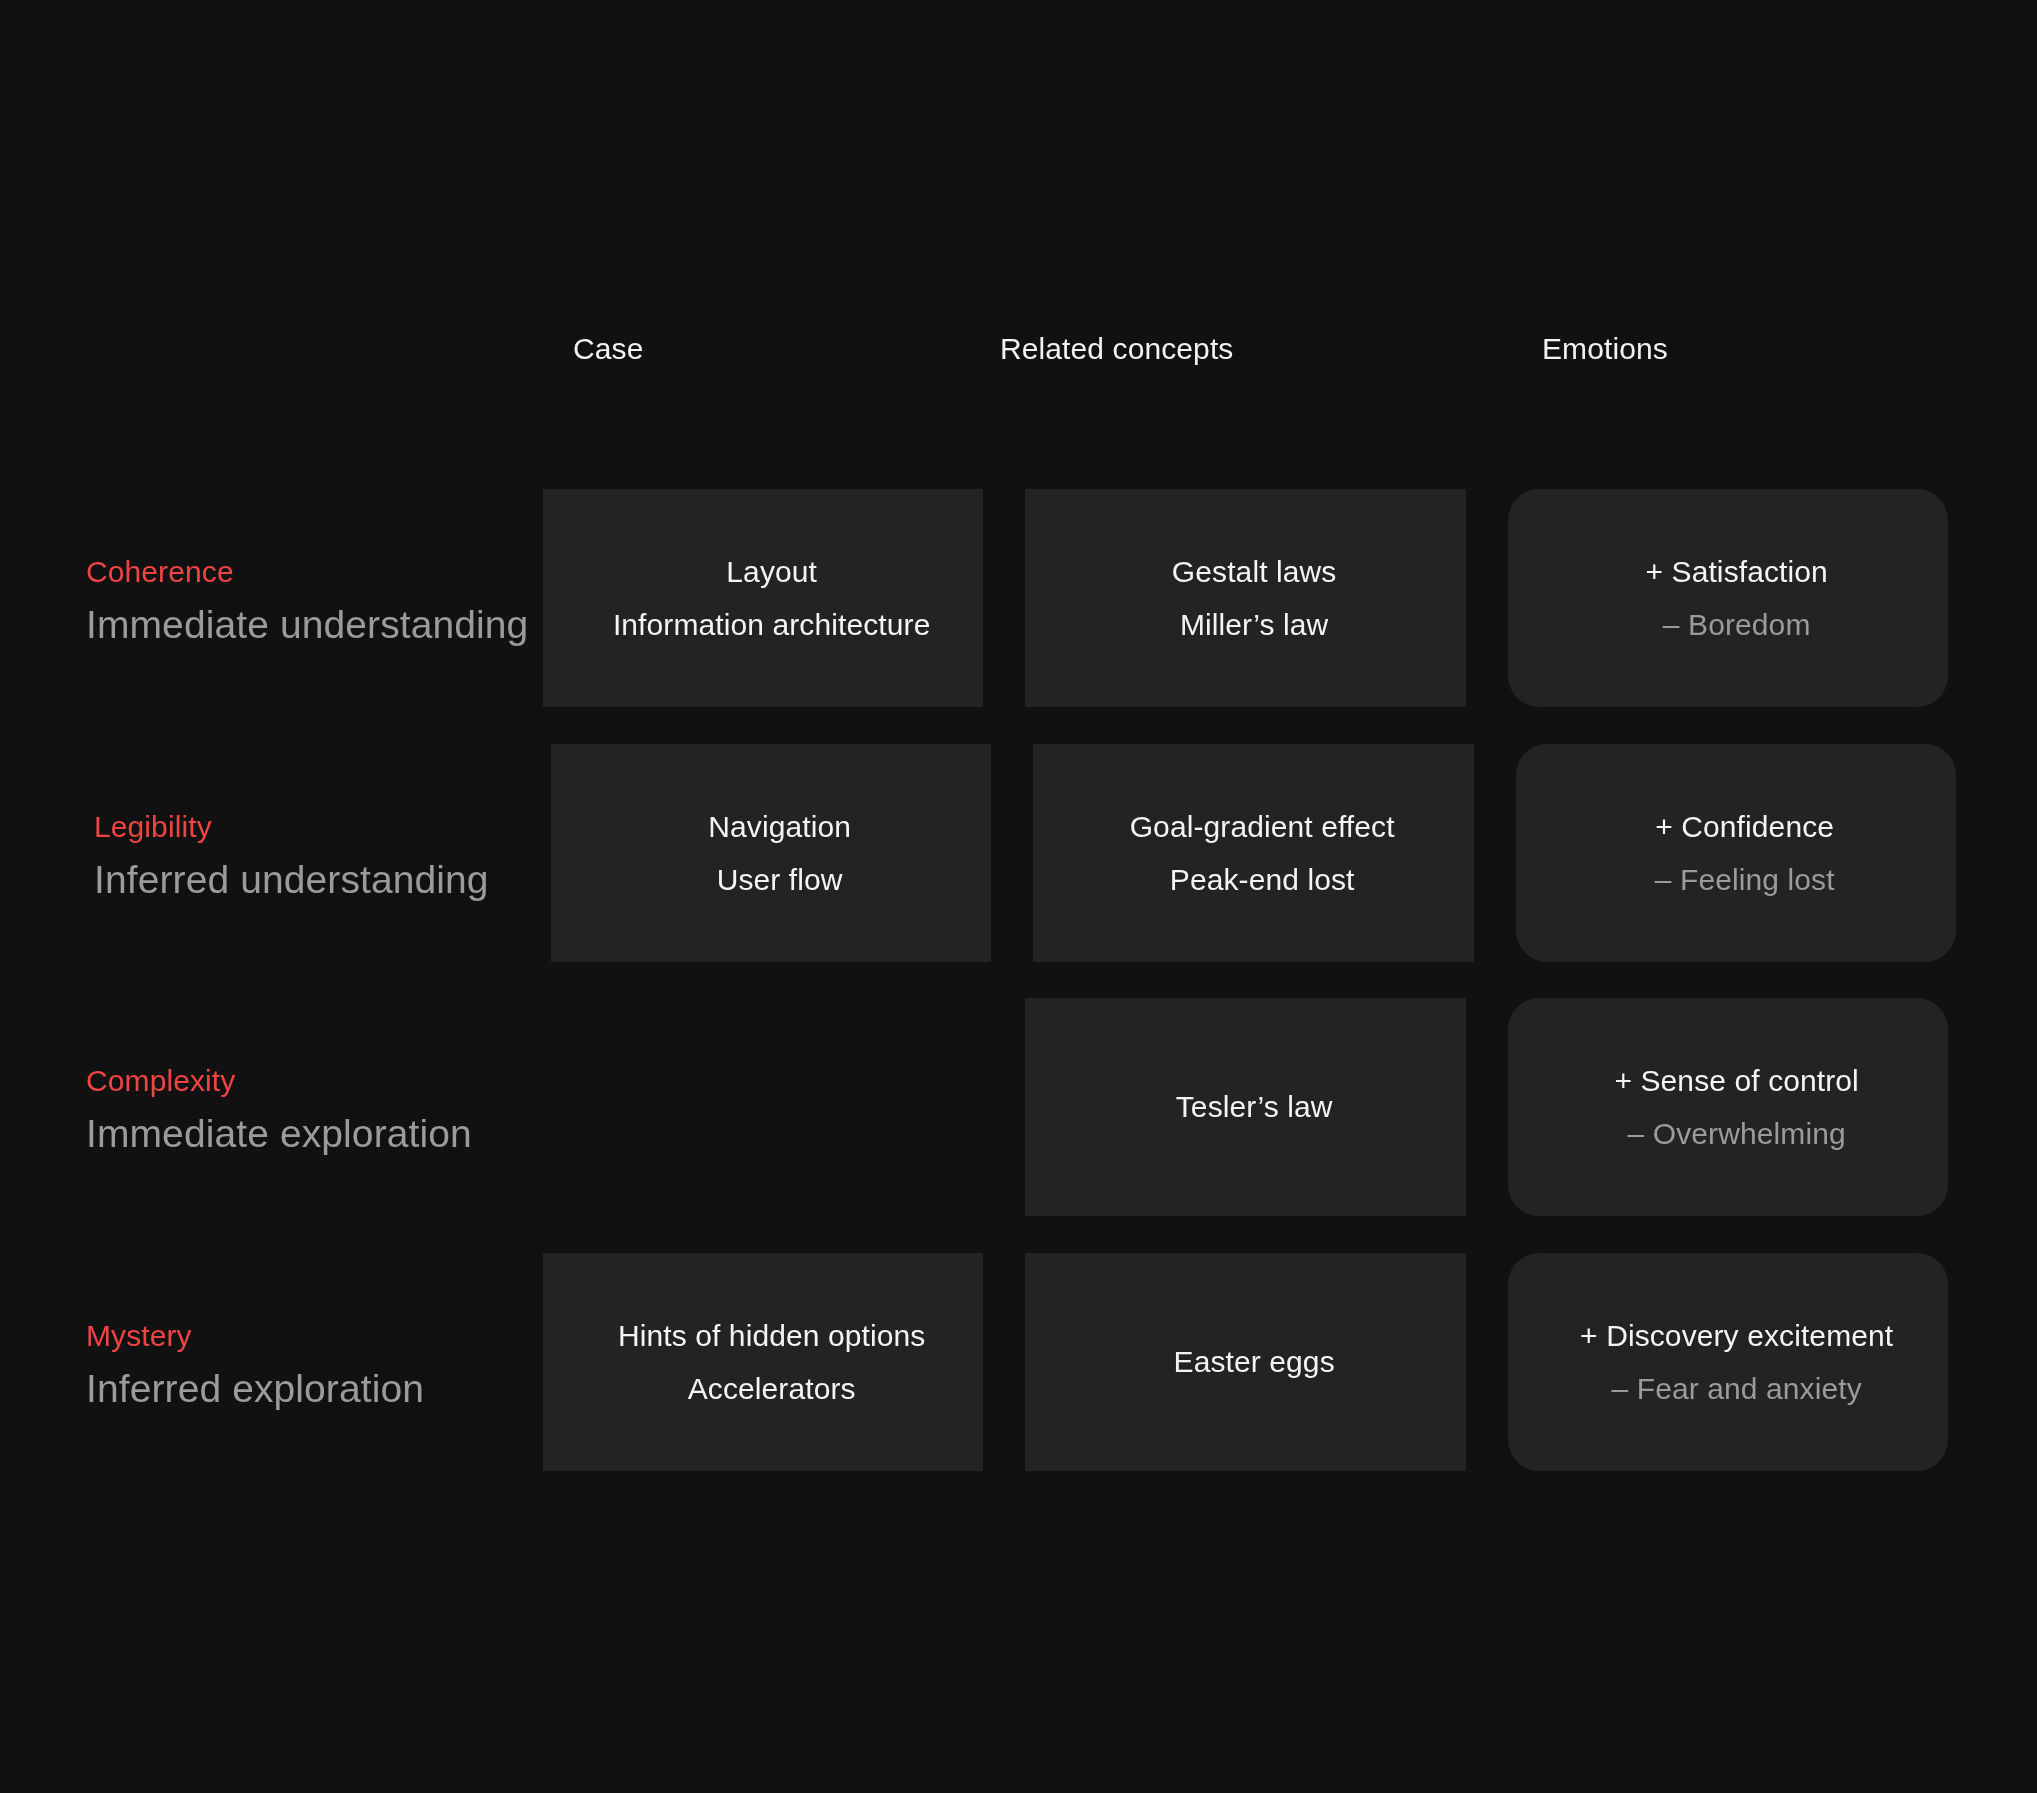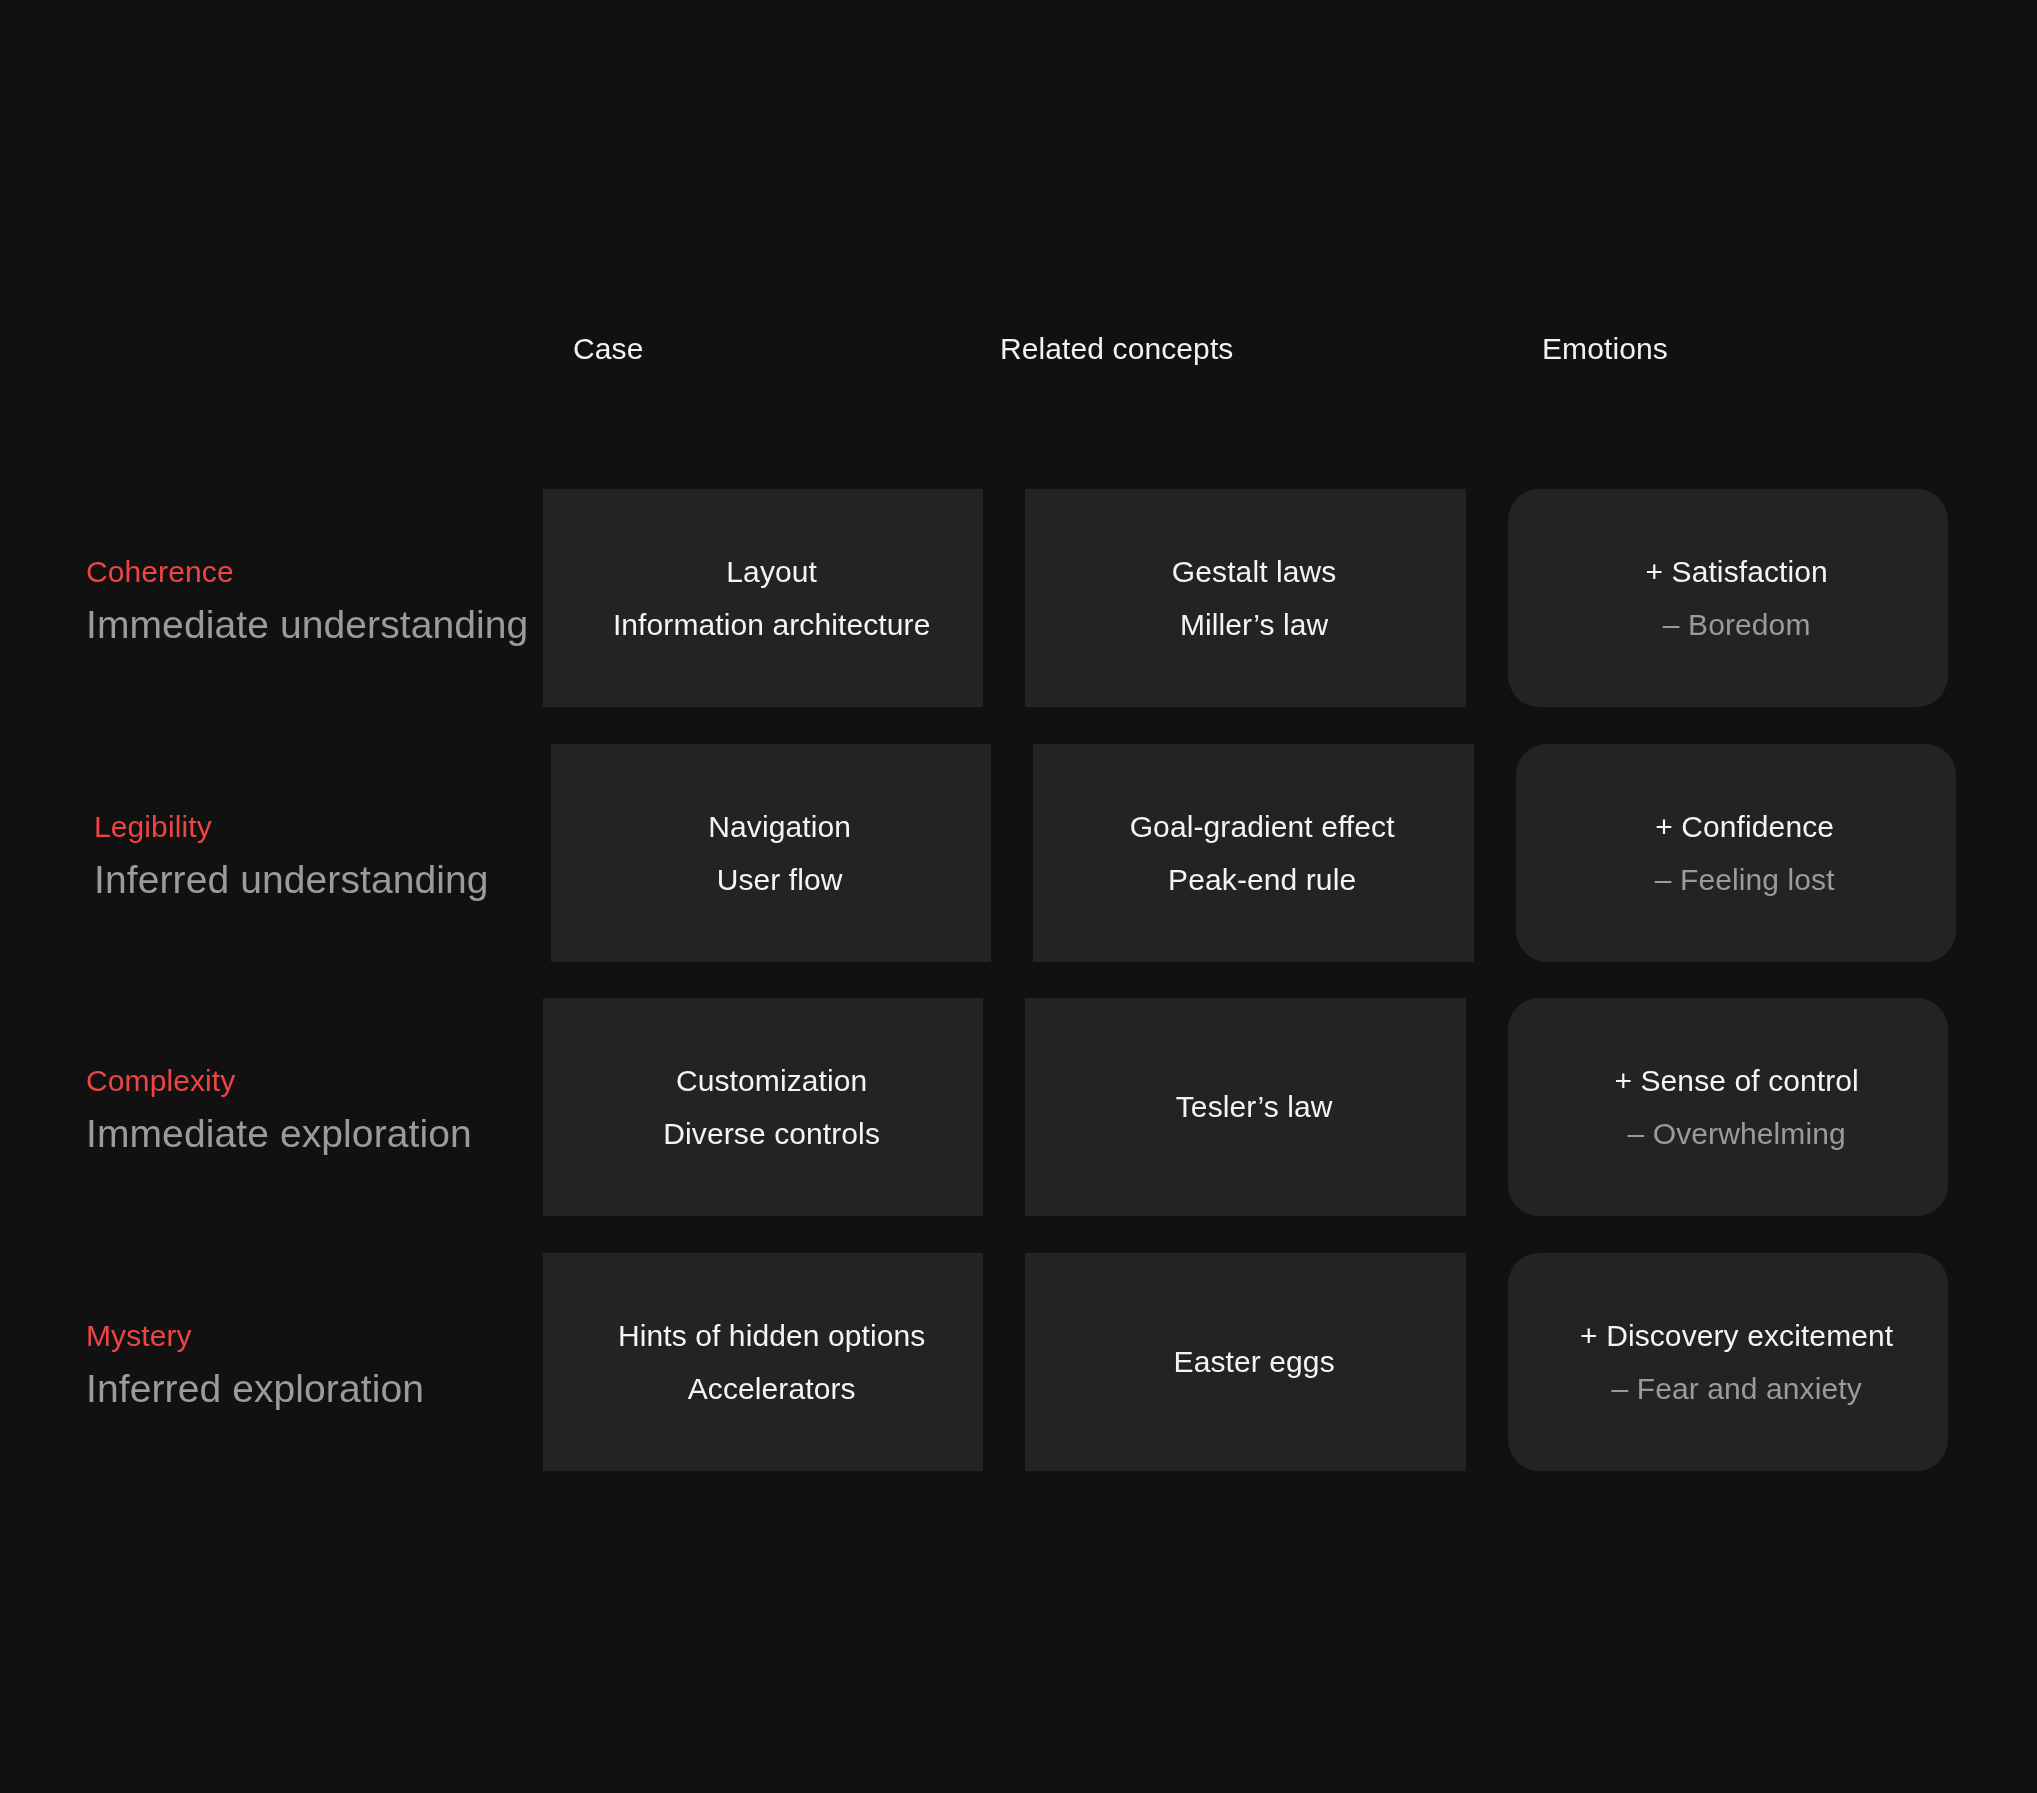--- a/index.html
+++ b/index.html
@@ -161,42 +161,36 @@
     </div>
     <div class="card k0">
       <div class="card-inner">
         <div class="card-line">Navigation</div>
         <div class="card-line">User flow</div>
       </div>
     </div>
     <div class="card k1">
       <div class="card-inner">
         <div class="card-line">Goal-gradient effect</div>
-        <div class="card-line">Peak-end rule</div>
+        <div class="card-line">Peak-end lost</div>
       </div>
     </div>
     <div class="card k2">
       <div class="card-inner">
         <div class="card-line">+ Confidence</div>
         <div class="card-line muted">– Feeling lost</div>
       </div>
     </div>
   </div>
 
   <div class="row r2">
     <div class="row-label">
       <div class="row-label-title">Complexity</div>
       <div class="row-label-sub">Immediate exploration</div>
     </div>
-    <div class="card k0">
-      <div class="card-inner">
-        <div class="card-line">Customization</div>
-        <div class="card-line">Diverse controls</div>
-      </div>
-    </div>
     <div class="card k2">
       <div class="card-inner">
         <div class="card-line">+ Sense of control</div>
         <div class="card-line muted">– Overwhelming</div>
       </div>
     </div>
     <div class="card k1">
       <div class="card-inner">
         <div class="card-line">Tesler’s law</div>
 

